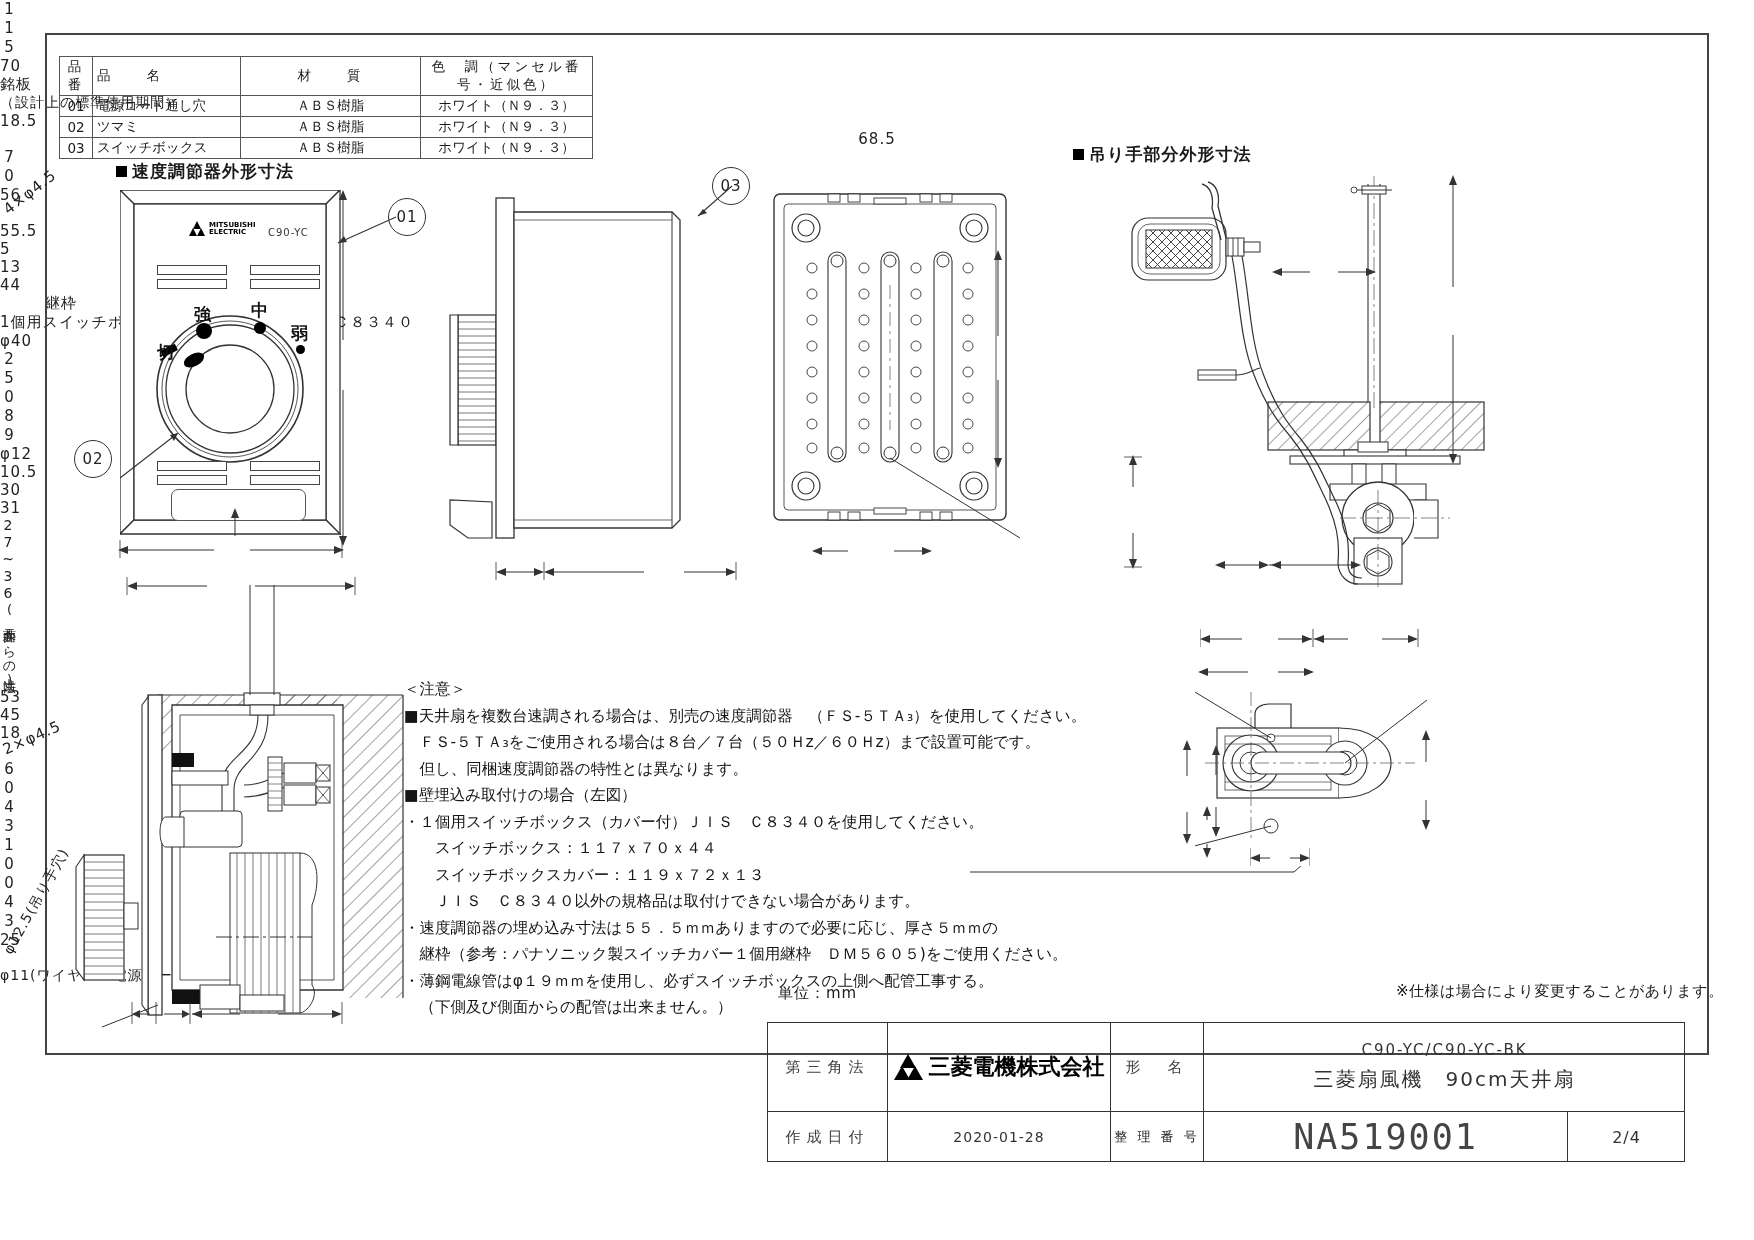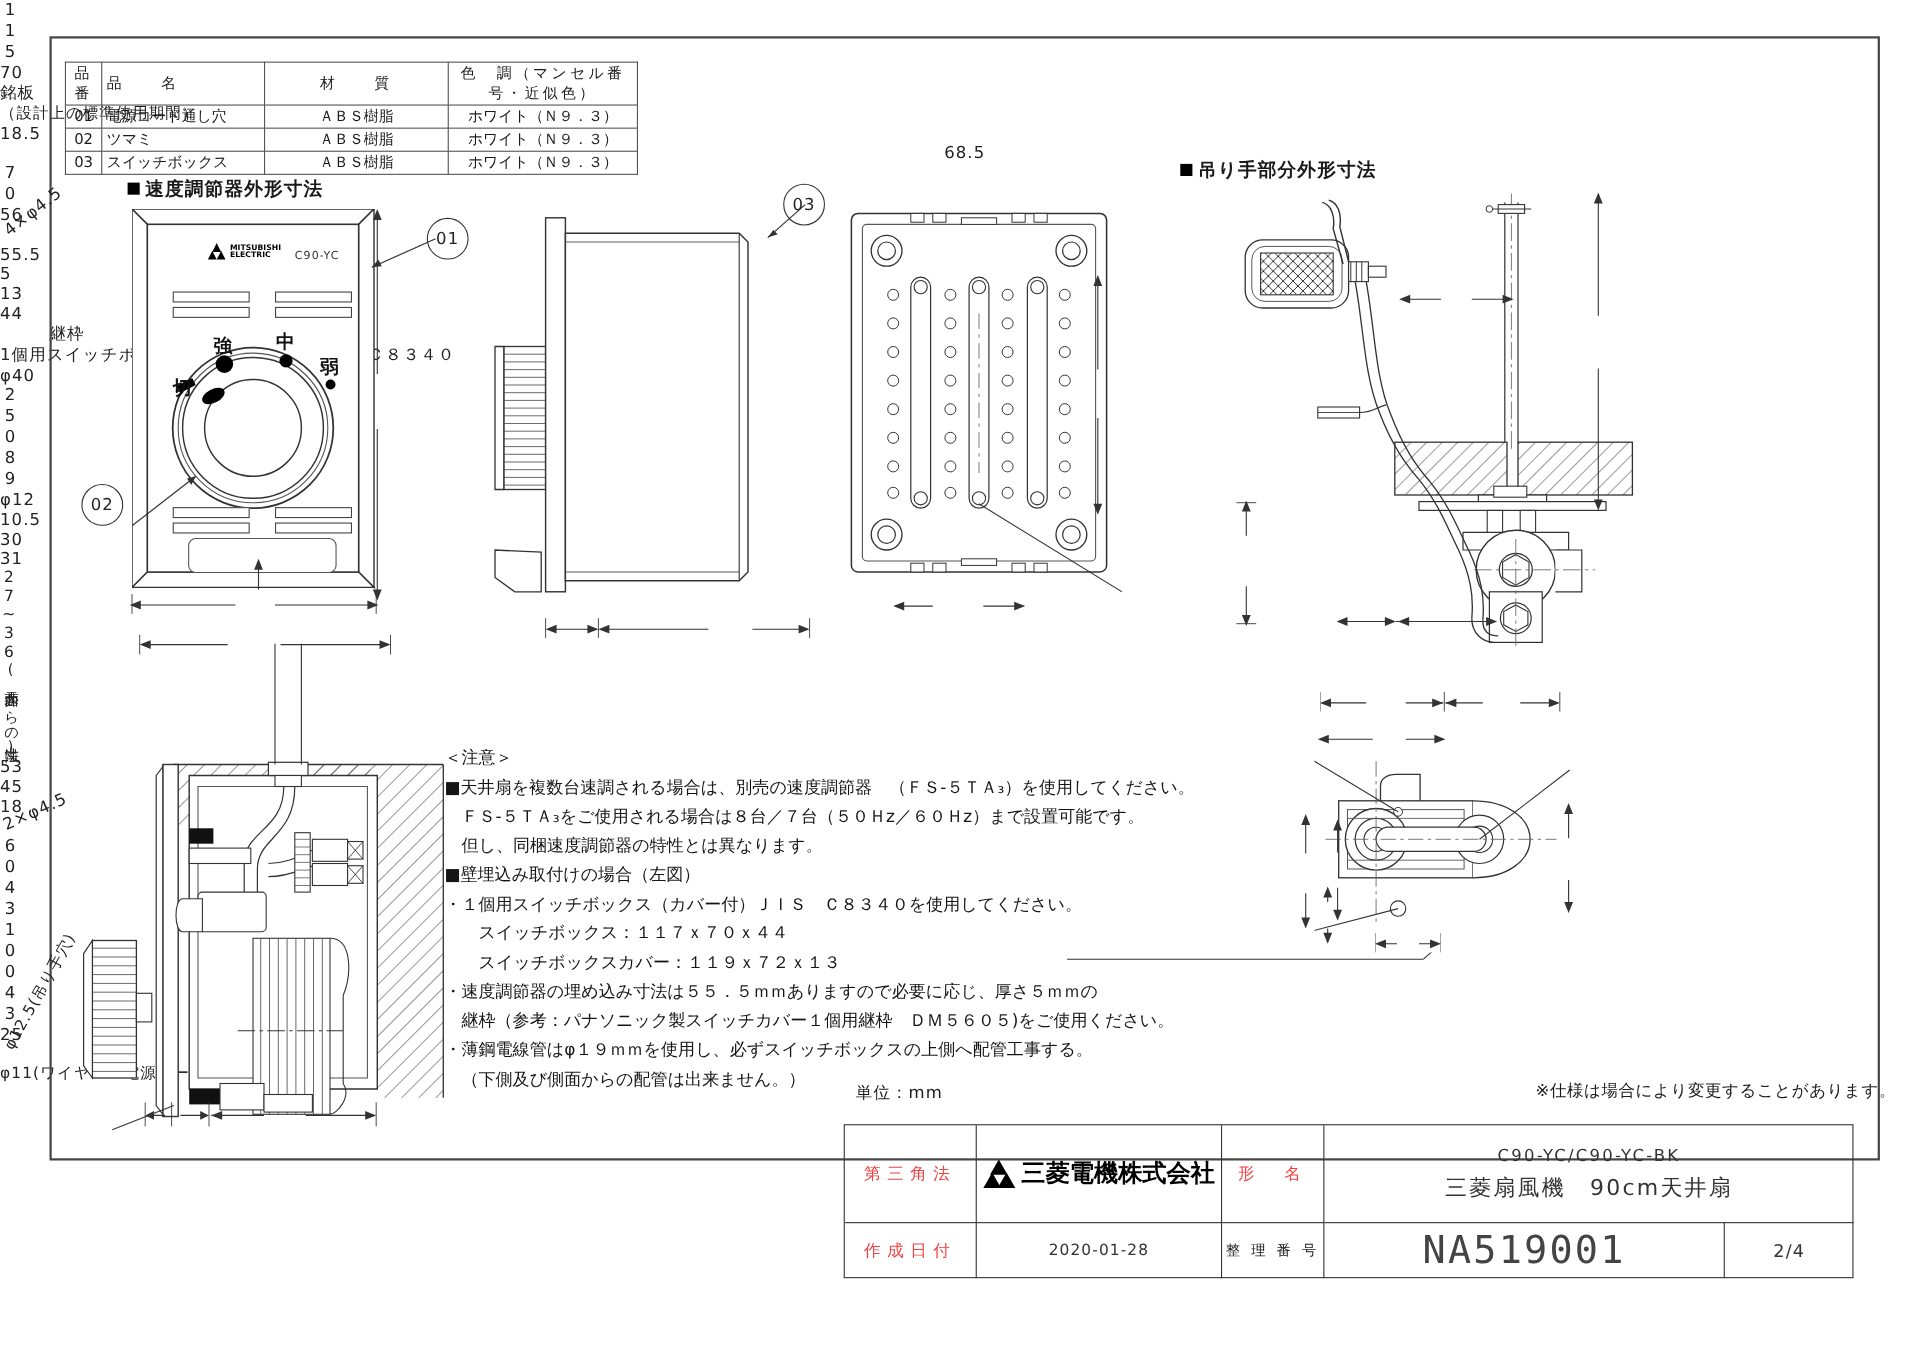--- a/index.html
+++ b/index.html
@@ -35,42 +35,42 @@
   }
   .ptable td,.ptable th{
     border:1px solid #555;
     padding:1px 4px;
     font-weight:normal;
     height:19px;
     box-sizing:border-box;
   }
   .ptable .c-no{width:33px;text-align:center;}
   .ptable .c-name{width:148px;text-align:left;}
-  .ptable .c-mat{width:167px;text-align:center;}
+  .ptable .c-mat{width:180px;text-align:center;}
   .ptable .c-col{width:172px;text-align:center;}
   .ptable thead td{text-align:center;letter-spacing:3px;}
   
   .tblock{
     position:absolute;left:767px;top:1022px;
     width:918px;height:140px;
     border:1.6px solid #333;
     box-sizing:border-box;
     display:grid;
     grid-template-columns:120px 223px 93px 364px 117px;
     grid-template-rows:88px 51px;
   }
   .tblock>div{
     border-right:1.4px solid #333;
     display:flex;align-items:center;justify-content:center;
     box-sizing:border-box;
     position:relative;
   }
   .tblock .row2{border-top:1.4px solid #333;}
   .tblock .nob{border-right:none;}
-  .tb-lbl{font-size:15px;letter-spacing:6px;color:#ef4444;}
+  .tb-lbl{font-size:15px;letter-spacing:6px;color:#404040;}
   .tb-lbl2{font-size:13px;letter-spacing:3px;color:#222;}
   .tb-date{font-size:14px;letter-spacing:1px;color:#333;}
   .tb-model{font-size:15px;letter-spacing:2px;color:#333;}
   .tb-prod{font-size:20px;letter-spacing:2px;color:#333;}
   .tb-num{font-size:35px;letter-spacing:2px;color:#444;
           font-family:"DejaVu Sans Mono","Liberation Mono",monospace;}
   .tb-page{font-size:16px;letter-spacing:1px;color:#333;}
   .stack{flex-direction:column;gap:7px;}
   
   .mlogo{display:flex;align-items:center;gap:5px;}
@@ -529,20 +529,21 @@
 
   <div class="notes-wrap">
     <div class="ln">＜注意＞</div>
     <div class="ln">■天井扇を複数台速調される場合は、別売の速度調節器　（ＦＳ-５ＴＡ₃）を使用してください。</div>
     <div class="ln">　ＦＳ-５ＴＡ₃をご使用される場合は８台／７台（５０Ｈz／６０Ｈz）まで設置可能です。</div>
     <div class="ln">　但し、同梱速度調節器の特性とは異なります。</div>
     <div class="ln">■壁埋込み取付けの場合（左図）</div>
     <div class="ln">・１個用スイッチボックス（カバー付）ＪＩＳ　Ｃ８３４０を使用してください。</div>
     <div class="ln">　　スイッチボックス：１１７ｘ７０ｘ４４</div>
     <div class="ln">　　スイッチボックスカバー：１１９ｘ７２ｘ１３</div>
+    <div class="ln">　　ＪＩＳ　Ｃ８３４０以外の規格品は取付けできない場合があります。</div>
     <div class="ln">・速度調節器の埋め込み寸法は５５．５ｍｍありますので必要に応じ、厚さ５ｍｍの</div>
     <div class="ln">　継枠（参考：パナソニック製スイッチカバー１個用継枠　ＤＭ５６０５)をご使用ください。</div>
     <div class="ln">・薄鋼電線管はφ１９ｍｍを使用し、必ずスイッチボックスの上側へ配管工事する。</div>
     <div class="ln">　（下側及び側面からの配管は出来ません。）</div>
   </div>
 
   <svg class="abs" style="left:1090px;top:170px;" width="420" height="420">
     <defs>
       <pattern id="hatch2" width="10" height="10" patternTransform="rotate(45)" patternUnits="userSpaceOnUse">
         <line x1="0" y1="0" x2="0" y2="10" stroke="#444" stroke-width="1"></line>

